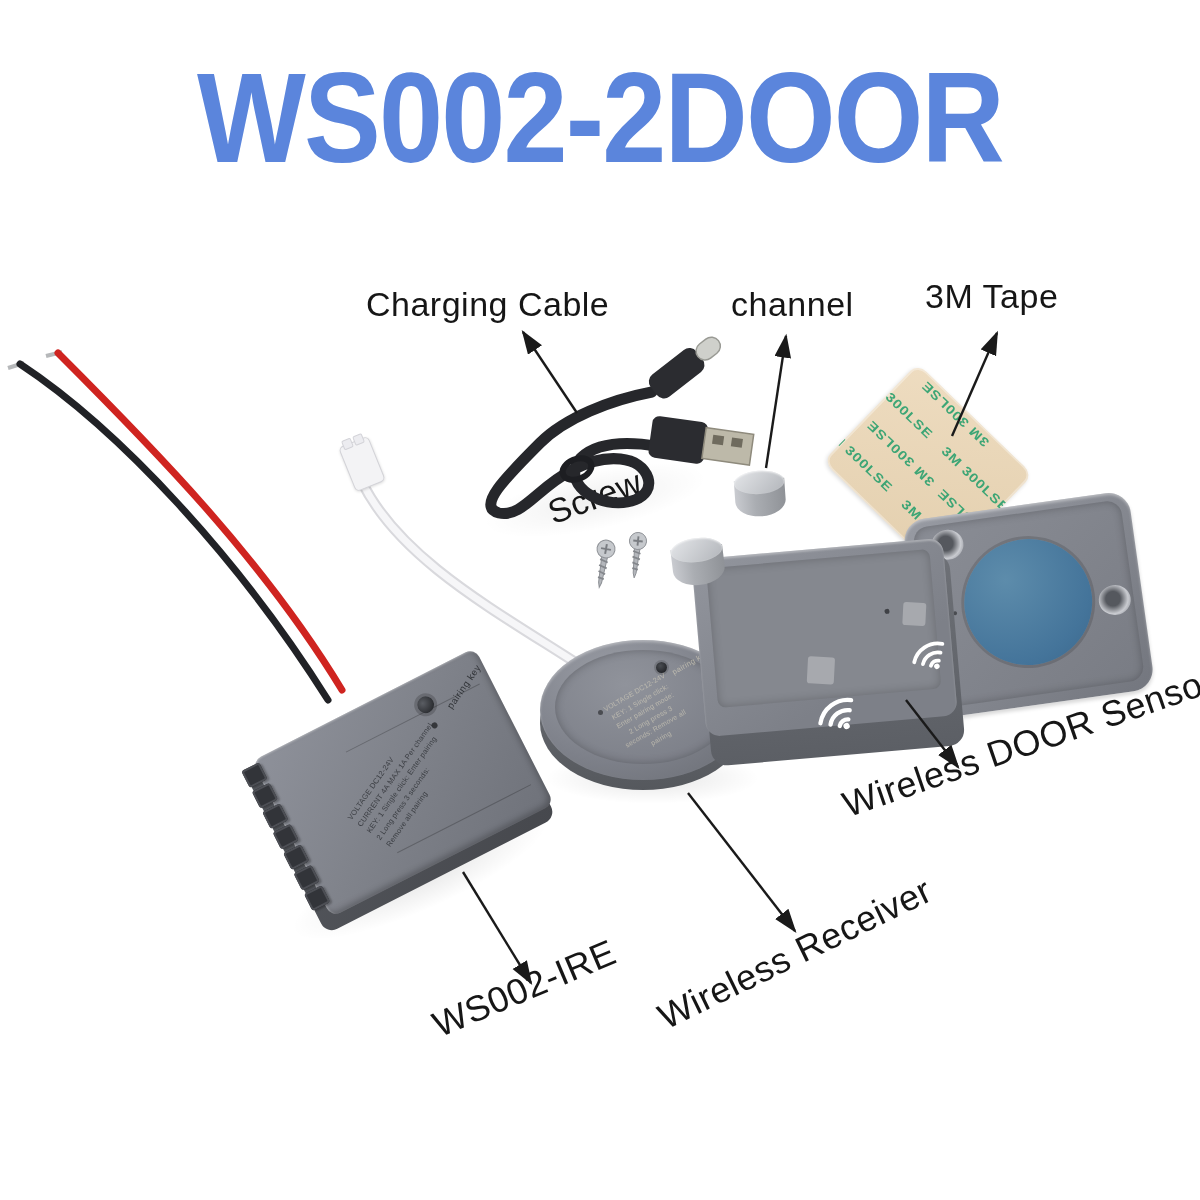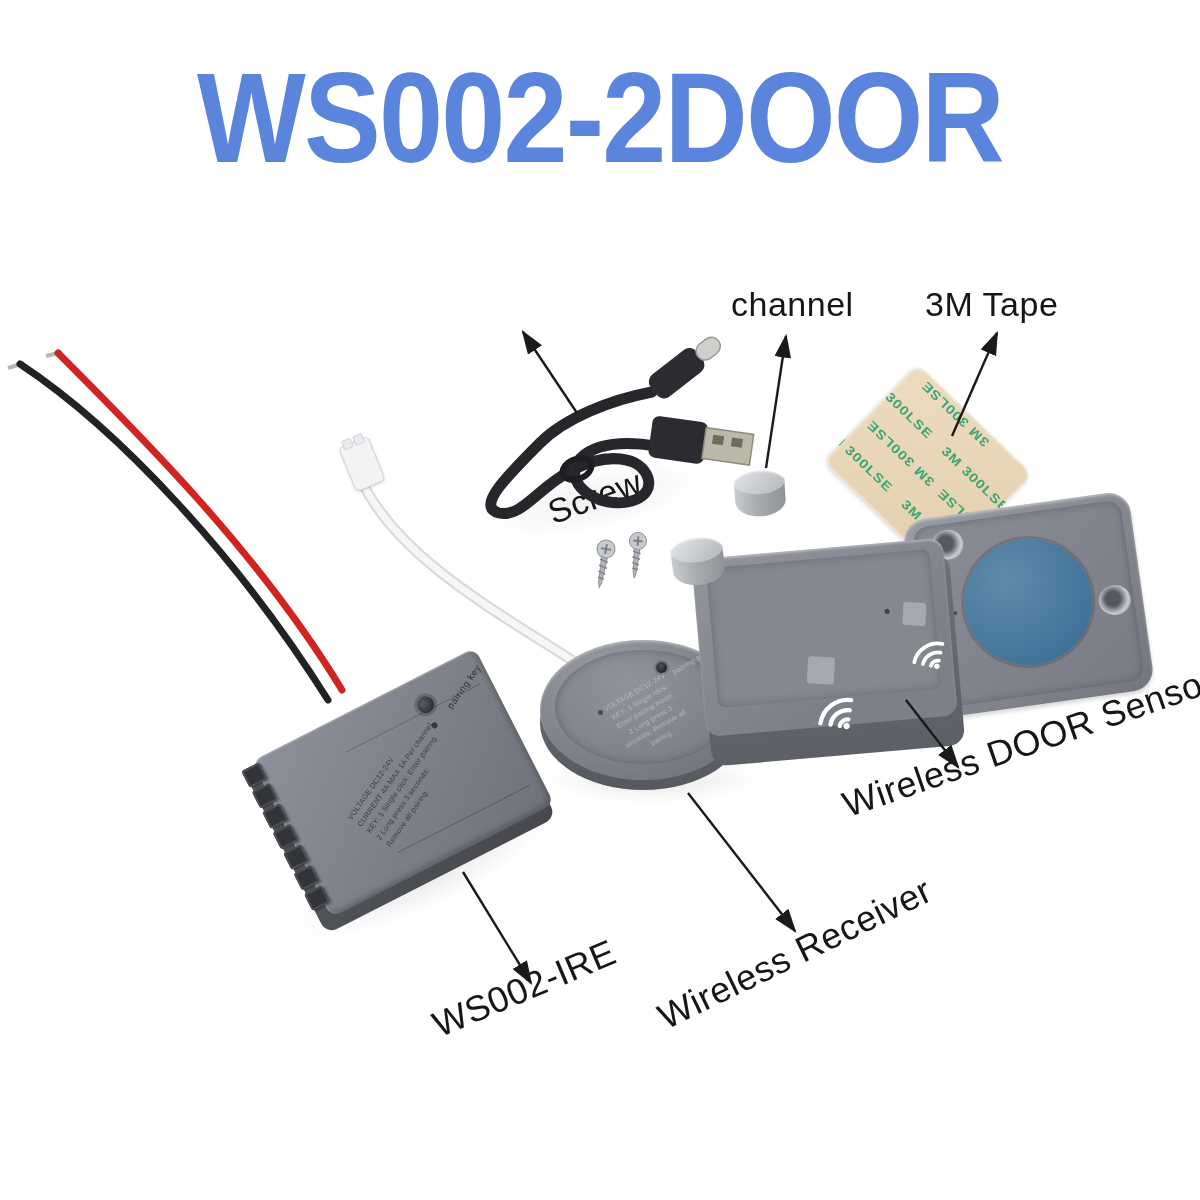--- a/index.html
+++ b/index.html
@@ -8,21 +8,21 @@
 
   
   .title{position:absolute;top:44px;left:50%;transform:translateX(-50%) scaleX(.9);
          transform-origin:center top;font-size:128px;font-weight:bold;letter-spacing:-2px;
          color:#5b85dc;white-space:nowrap;}
 
   
   .lbl{position:absolute;font-size:34px;color:#161616;white-space:nowrap;letter-spacing:.5px;}
   .lbl-charging{left:366px;top:285px;}
   .lbl-magnets{left:731px;top:285px;}
-  .lbl-tape{left:925px;top:285px;}
+  .lbl-tape{left:925px;top:277px;}
   .lbl-screw{left:556px;top:493px;transform:rotate(-20deg);transform-origin:left bottom;}
   .lbl-controller{left:443px;top:1004px;transform:rotate(-23deg);transform-origin:left bottom;font-size:36px;}
   .lbl-receiver{left:670px;top:996px;transform:rotate(-26deg);transform-origin:left bottom;font-size:36px;}
   .lbl-door{left:851px;top:784px;transform:rotate(-19deg);transform-origin:left bottom;font-size:36px;}
 
   
   .shadow{position:absolute;border-radius:50%;
           background:radial-gradient(ellipse at center,rgba(0,0,0,.10),rgba(0,0,0,0) 70%);z-index:0;}
   svg.overlay{position:absolute;left:0;top:0;z-index:6;pointer-events:none;}
   svg.underlay{position:absolute;left:0;top:0;z-index:1;pointer-events:none;}
@@ -286,20 +286,21 @@
       </marker>
     </defs>
     <line x1="577" y1="413" x2="523" y2="332" stroke="#1a1a1a" stroke-width="2.4" marker-end="url(#ah)"></line>
     <line x1="766" y1="468" x2="786" y2="336" stroke="#1a1a1a" stroke-width="2.4" marker-end="url(#ah)"></line>
     <line x1="952" y1="436" x2="997" y2="333" stroke="#1a1a1a" stroke-width="2.4" marker-end="url(#ah)"></line>
     <line x1="463" y1="872" x2="531" y2="983" stroke="#1a1a1a" stroke-width="2.4" marker-end="url(#ah)"></line>
     <line x1="688" y1="793" x2="795" y2="931" stroke="#1a1a1a" stroke-width="2.4" marker-end="url(#ah)"></line>
     <line x1="906" y1="700" x2="958" y2="767" stroke="#1a1a1a" stroke-width="2.4" marker-end="url(#ah)"></line>
   </svg>
 
+  <div class="lbl lbl-charging">Charging Cable</div>
   <div class="lbl lbl-magnets">channel</div>
   <div class="lbl lbl-tape">3M Tape</div>
   <div class="lbl lbl-screw">Screw</div>
   <div class="lbl lbl-controller">WS002-IRE</div>
   <div class="lbl lbl-receiver">Wireless Receiver</div>
   <div class="lbl lbl-door">Wireless DOOR Sensor</div>
 
 </div>
 
 </body></html>

